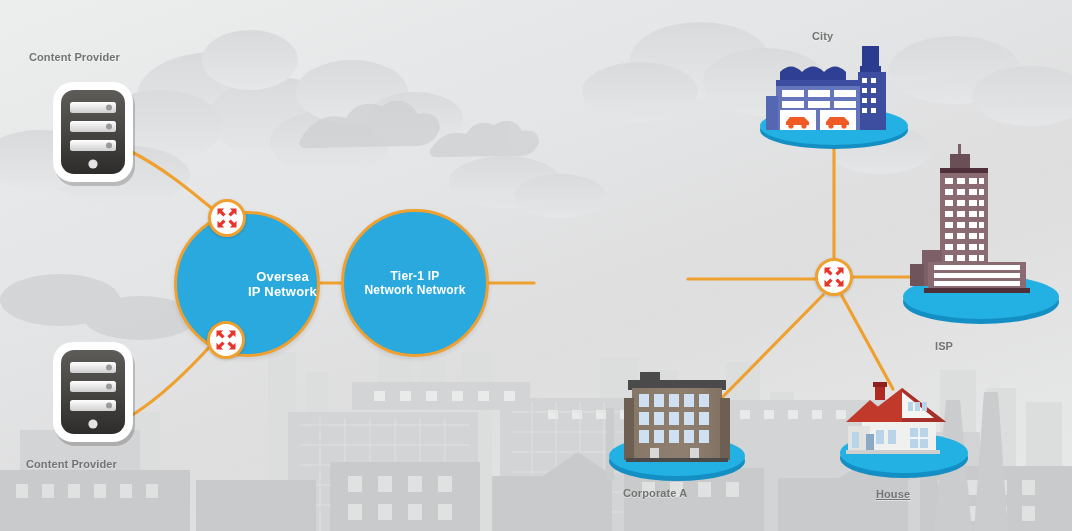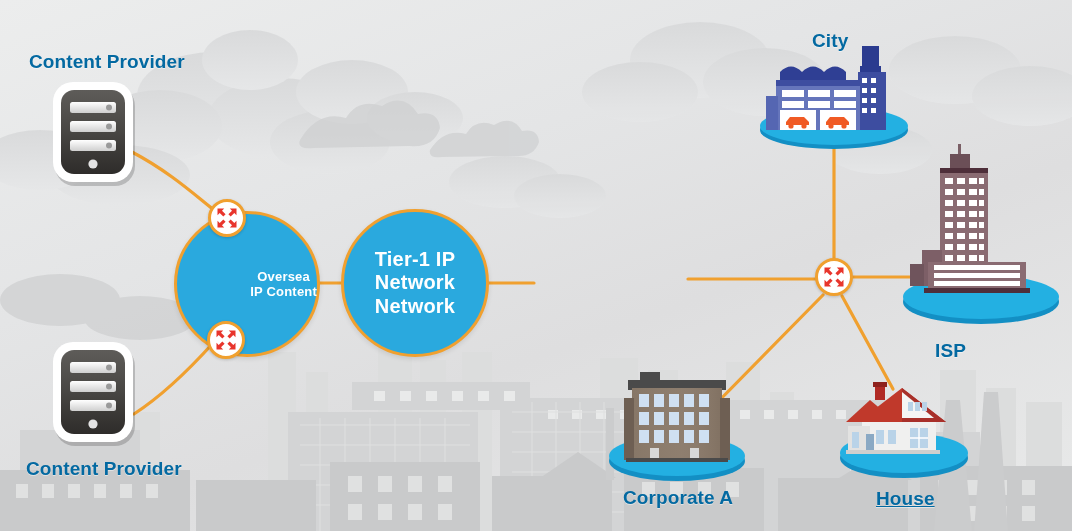--- a/index.html
+++ b/index.html
@@ -31,21 +31,21 @@
     border:3px solid #f0a02f;
     box-sizing:border-box;
     display:flex;align-items:center;justify-content:center;
     text-align:center;color:#ffffff;
     font-weight:bold;line-height:1.18;
     letter-spacing:.2px;
     box-shadow:0 2px 5px rgba(0,0,0,.10);
     z-index:5;
   }
   #oversea-circle{left:174px;top:211px;width:146px;height:146px;font-size:13px;justify-content:flex-end;}
-  #tier1-circle{left:341px;top:209px;width:148px;height:148px;font-size:20px;align-items:center;}
+  #tier1-circle{left:341px;top:209px;width:148px;height:148px;font-size:12px;align-items:center;}
 
   #ip-network-circle{
     position:absolute;left:528px;top:193px;width:162px;height:162px;
     border-radius:50%;background:#ec1c24;
     display:flex;align-items:center;justify-content:center;
     text-align:center;color:#fff;
     font-family:"Liberation Serif", serif;
     font-size:23px;line-height:1.22;
     box-shadow:0 3px 7px rgba(0,0,0,.13);
     z-index:6;
@@ -61,22 +61,22 @@
   #router-top{left:208px;top:199px;}
   #router-bottom{left:207px;top:321px;}
   #router-center{left:815px;top:258px;}
 
   
   .server{position:absolute;z-index:6;}
 
   
   .label{
     position:absolute;z-index:9;
-    font-weight:bold;color:#0369a1;
-    font-size:19px;letter-spacing:.1px;white-space:nowrap;
+    font-weight:bold;color:#737373;
+    font-size:11px;letter-spacing:.1px;white-space:nowrap;
     text-shadow:0 1px 0 rgba(255,255,255,.45);
   }
   #label-cp-top{left:29px;top:51px;}
   #label-cp-bottom{left:26px;top:458px;}
   #label-city{left:812px;top:30px;}
   #label-isp{left:935px;top:340px;}
   #label-corporate{left:623px;top:487px;}
   #label-house{left:876px;top:488px;text-decoration:underline;}
 </style>
 </head>
@@ -299,21 +299,21 @@
       <circle cx="57" cy="65.5" r="3" fill="#9a9a9a"></circle>
     </g>
     <circle cx="41" cy="84" r="4.6" fill="#e4e4e4"></circle>
   </svg>
 
   <div class="label" id="label-cp-bottom">Content Provider</div>
 
   <div class="cloud-circle" id="oversea-circle">
     <div>
       <div>Oversea</div>
-      <div>IP Content</div>
+      <div>IP Network</div>
     </div>
   </div>
 
   <div class="cloud-circle" id="tier1-circle">
     <div>
       <div>Tier-1 IP</div>
       <div>Network Network</div>
     </div>
   </div>
 

